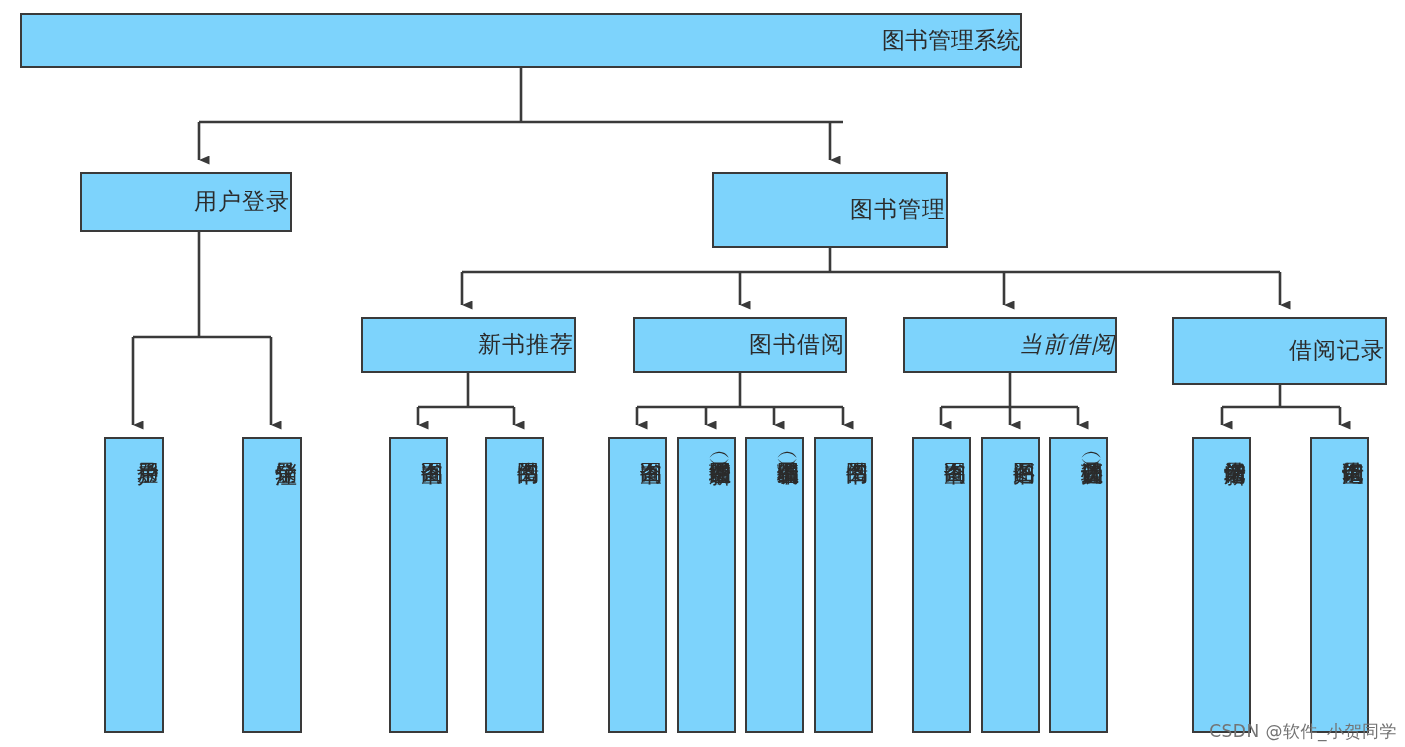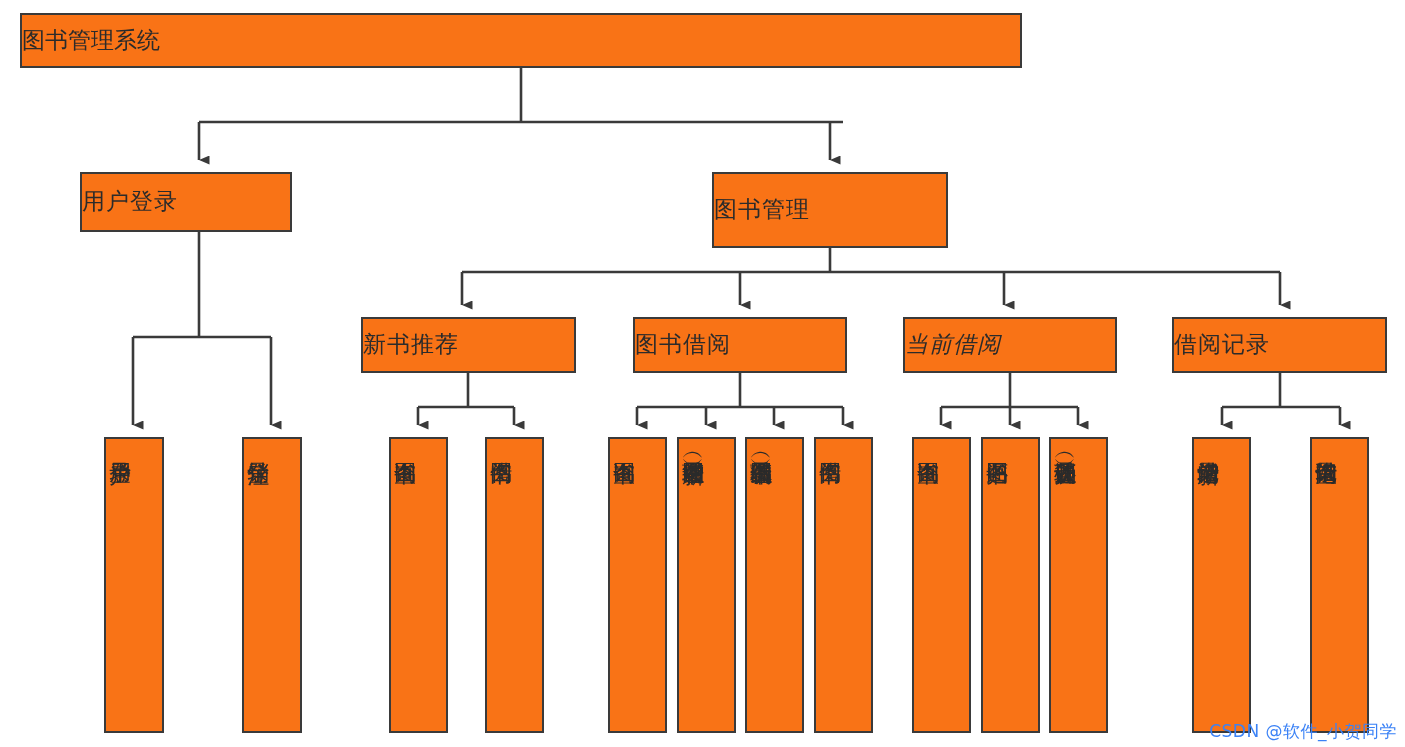--- a/index.html
+++ b/index.html
@@ -26,24 +26,24 @@
     left: 0;
     top: 0;
     width: 1405px;
     height: 747px;
     pointer-events: none;
   }
   .node-box {
     position: absolute;
     box-sizing: border-box;
     border: 2.5px solid #3a3a3a;
-    background: #f97316;
+    background: #7dd3fc;
     display: flex;
     align-items: center;
-    justify-content: flex-start;
+    justify-content: flex-end;
     color: #2b2b2b;
     overflow: hidden;
   }
   .node-box.horiz {
     font-size: 23px;
     line-height: 1.2;
     letter-spacing: 1px;
   }
   .node-box.root-box {
     font-size: 23px;
@@ -64,21 +64,21 @@
   }
   .htext {
     white-space: nowrap;
     display: block;
   }
   .watermark {
     position: absolute;
     right: 8px;
     bottom: 4px;
     font-size: 17px;
-    color: #3b82f6;
+    color: #737373;
     letter-spacing: 0.5px;
     white-space: nowrap;
     user-select: none;
   }
 </style>
 </head>
 <body>
 
 <div id="diagram-root">
 
@@ -150,21 +150,21 @@
   </div>
 
   <div class="node-box horiz" style="left:633px; top:317px; width:214px; height:56px;">
     <span class="htext">图书借阅</span>
   </div>
 
   <div class="node-box horiz" style="left:903px; top:317px; width:214px; height:56px;font-style:italic;">
     <span class="htext">当前借阅</span>
   </div>
 
-  <div class="node-box horiz" style="left:1172px; top:317px; width:215px; height:56px;">
+  <div class="node-box horiz" style="left:1172px; top:317px; width:215px; height:68px;">
     <span class="htext">借阅记录</span>
   </div>
 
   <div class="node-box vert" style="left:104px; top:437px; width:60px; height:296px;">
     <span class="vtext">用户登录</span>
   </div>
 
   <div class="node-box vert" style="left:242px; top:437px; width:60px; height:296px;">
     <span class="vtext">注销登录</span>
   </div>

